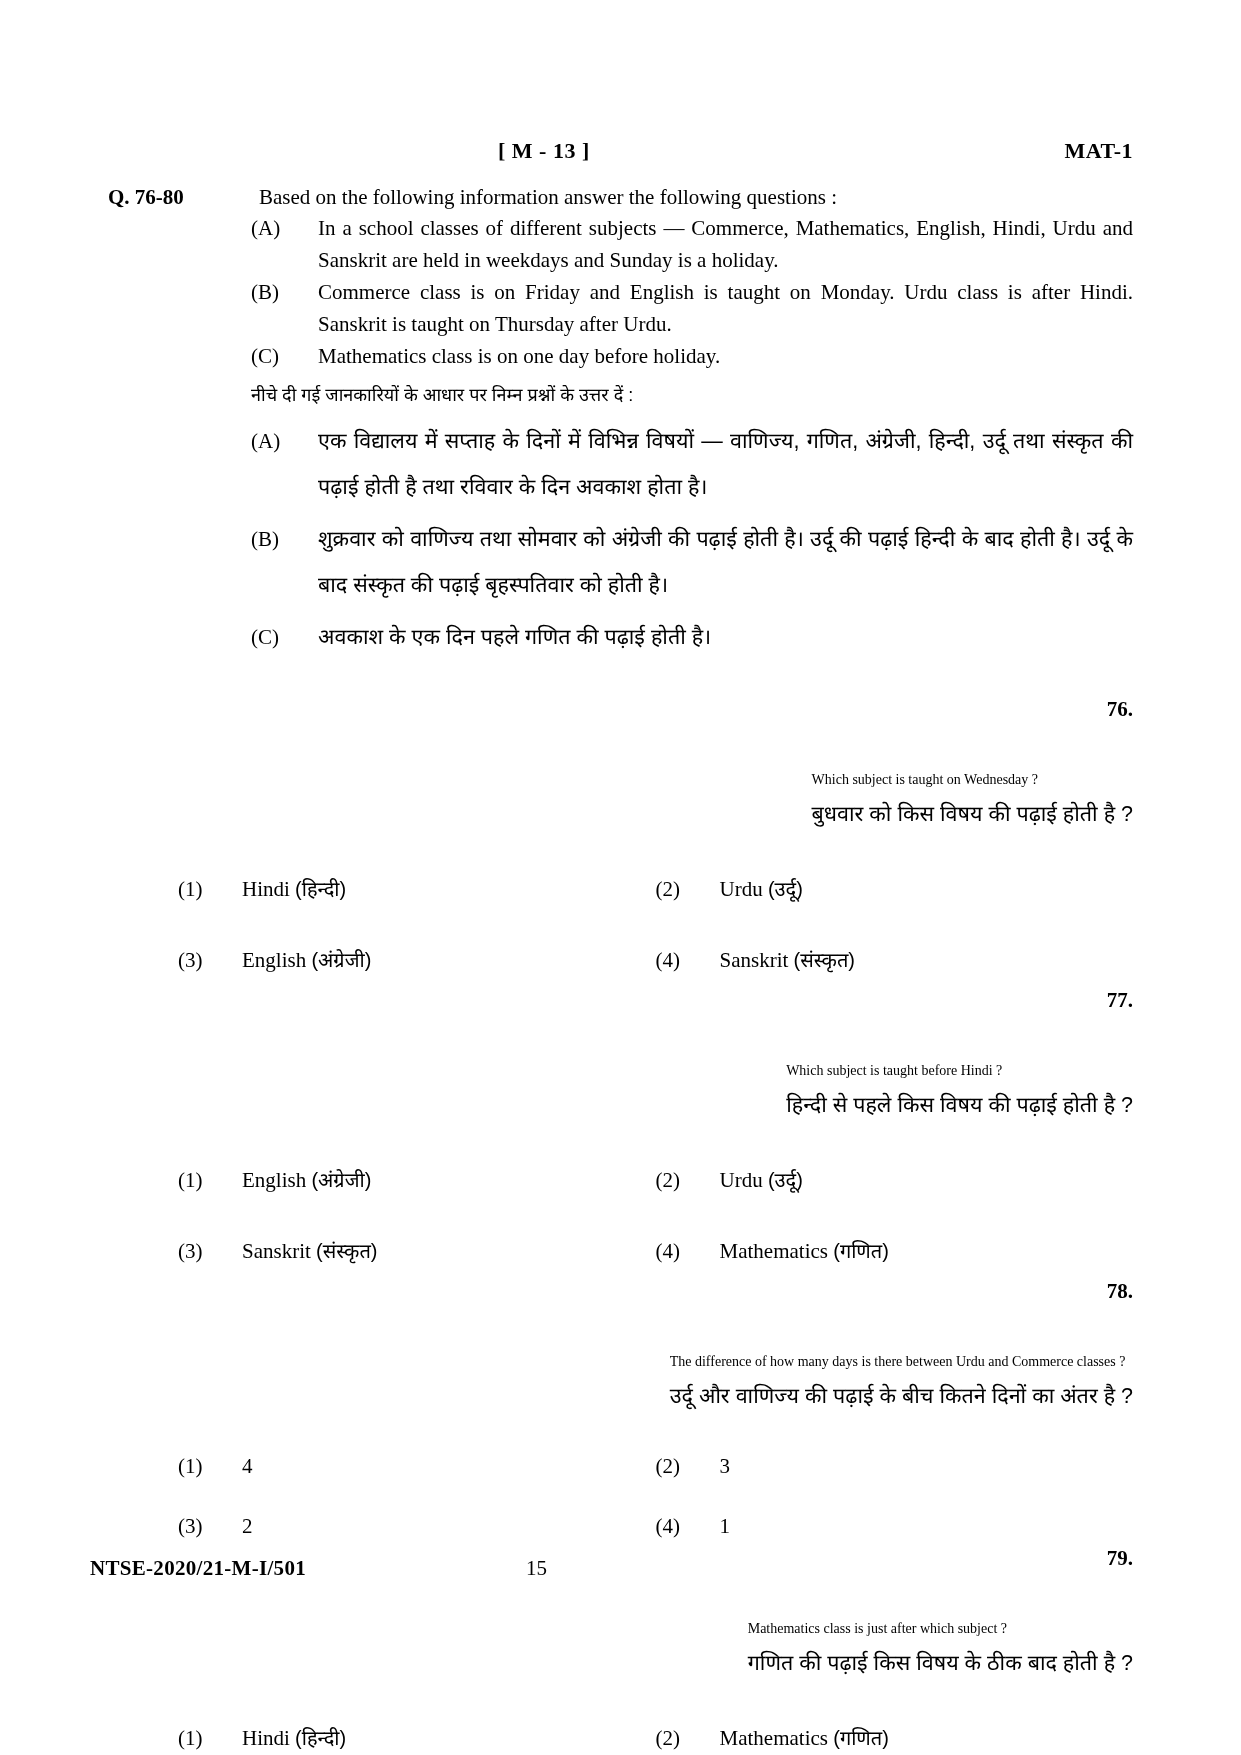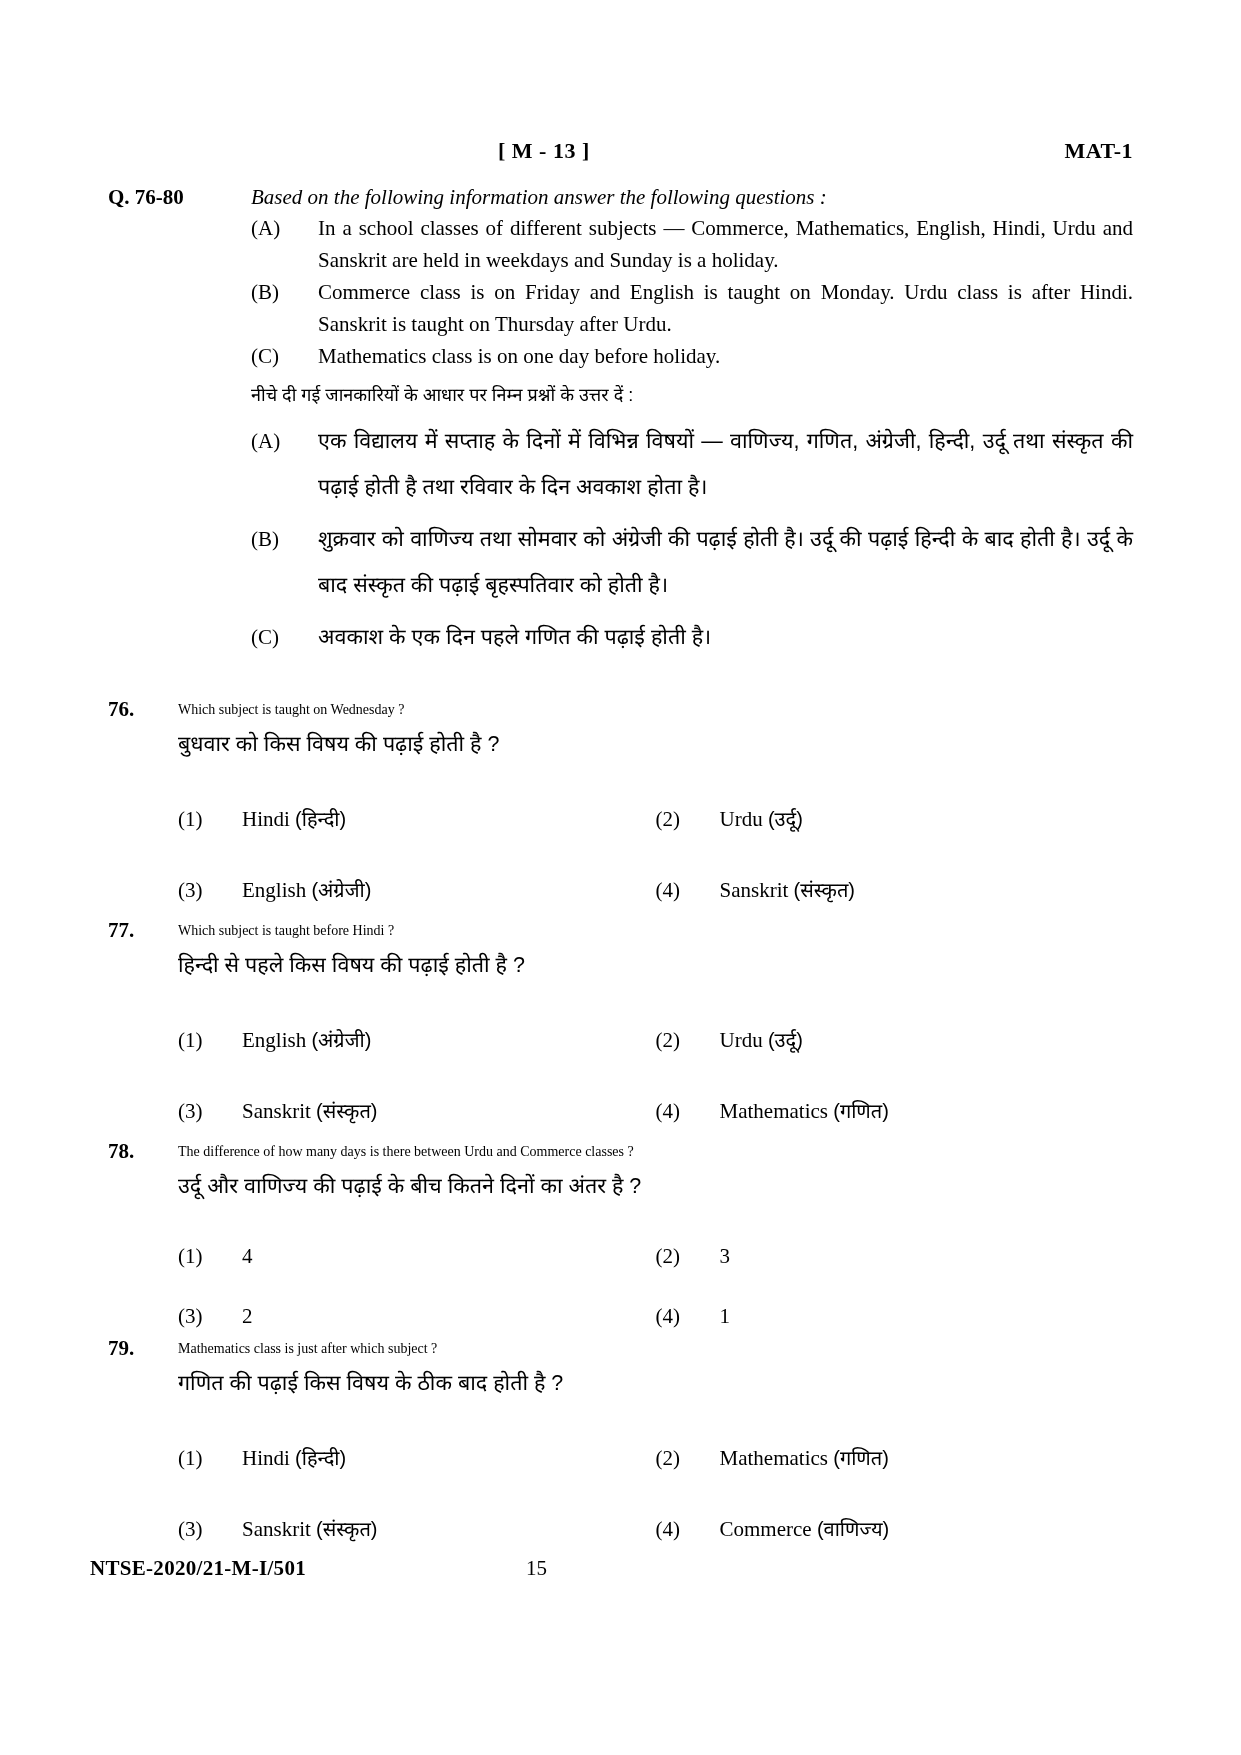--- a/index.html
+++ b/index.html
@@ -54,32 +54,32 @@
     position: absolute;
     left: 108px;
     top: 182px;
     width: 1025px;
   }
 
   
   .row {
     display: flex;
     align-items: center;
+    gap: 8px;
   }
   .lbl-q {
     flex: 0 0 143px;
     font-weight: bold;
     font-size: 21px;
     line-height: 30px;
   }
   .intro-text {
     flex: 1;
     font-size: 21px;
     line-height: 30px;
-    font-style: italic;
   }
 
   
   .stmt {
     display: flex;
     align-items: flex-start;
     margin-left: 143px;
   }
   .stmt-key {
     flex: 0 0 67px;
@@ -117,21 +117,22 @@
   .stmt-hi {
     margin-top: 6px;
   }
 
   
   .question {
     margin-top: 16px;
   }
   .q-head {
     display: flex;
-    align-items: flex-start;
+    align-items: flex-end;
+    flex-direction: column;
   }
   .q-num {
     flex: 0 0 70px;
     font-weight: bold;
     font-size: 21px;
     line-height: 31px;
   }
   .q-textwrap {
     flex: 1;
   }

